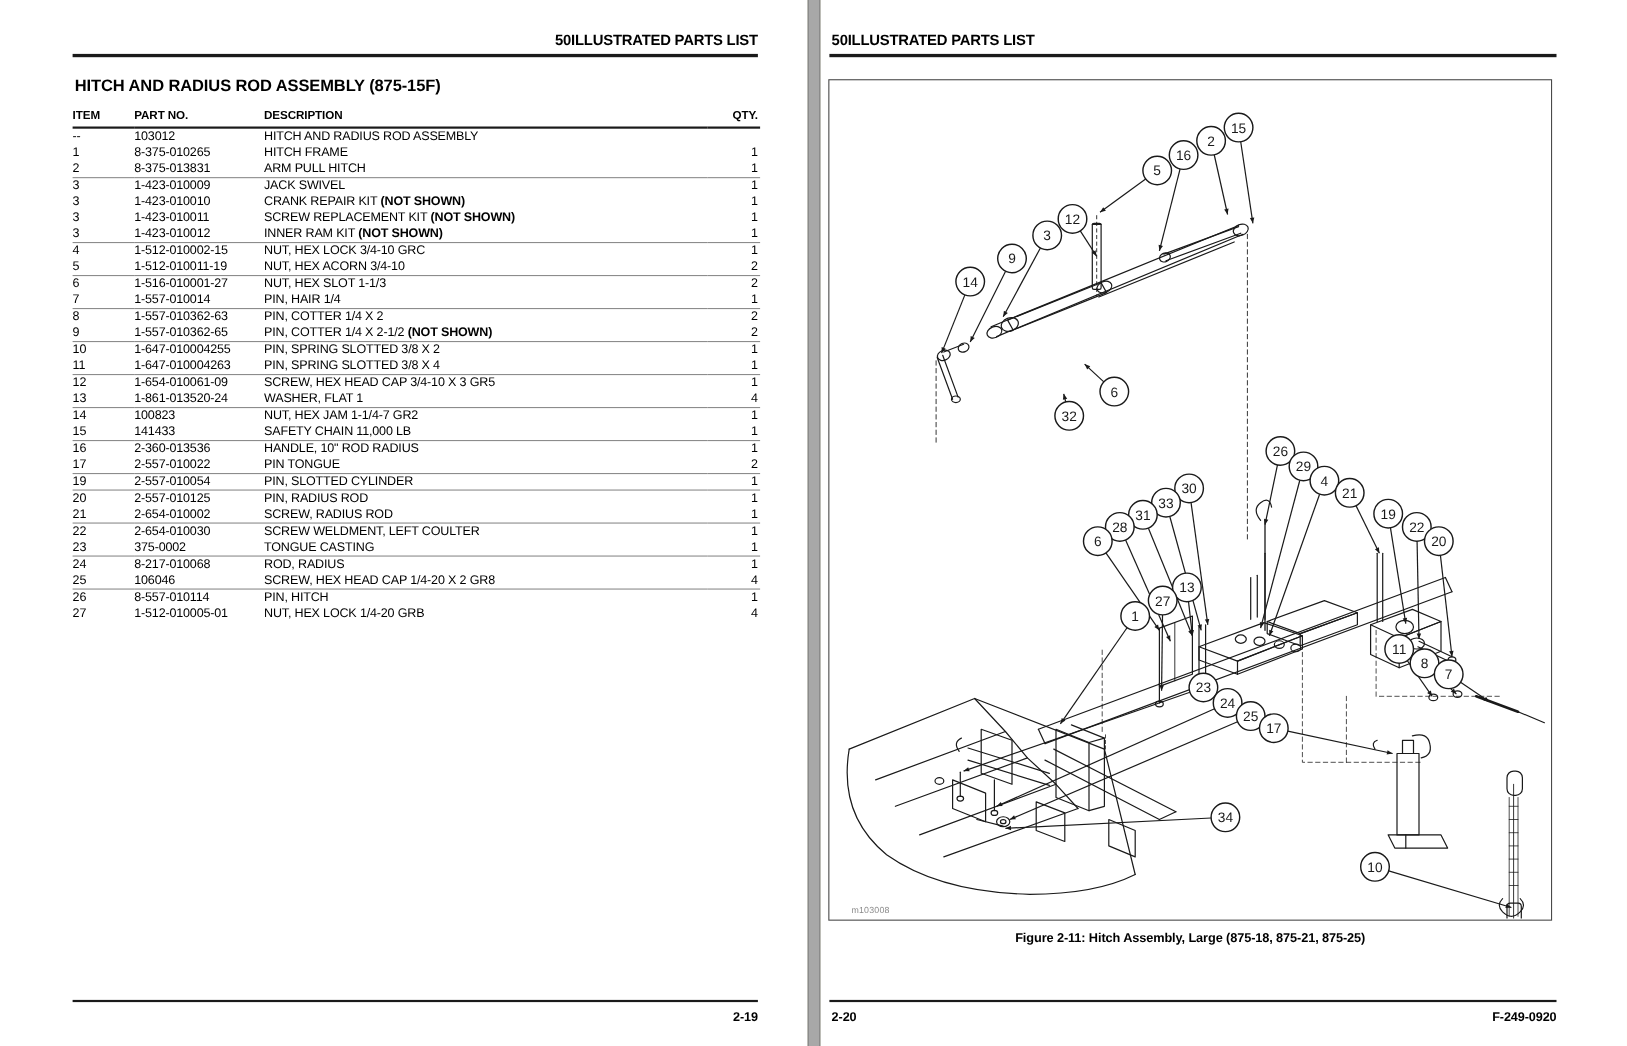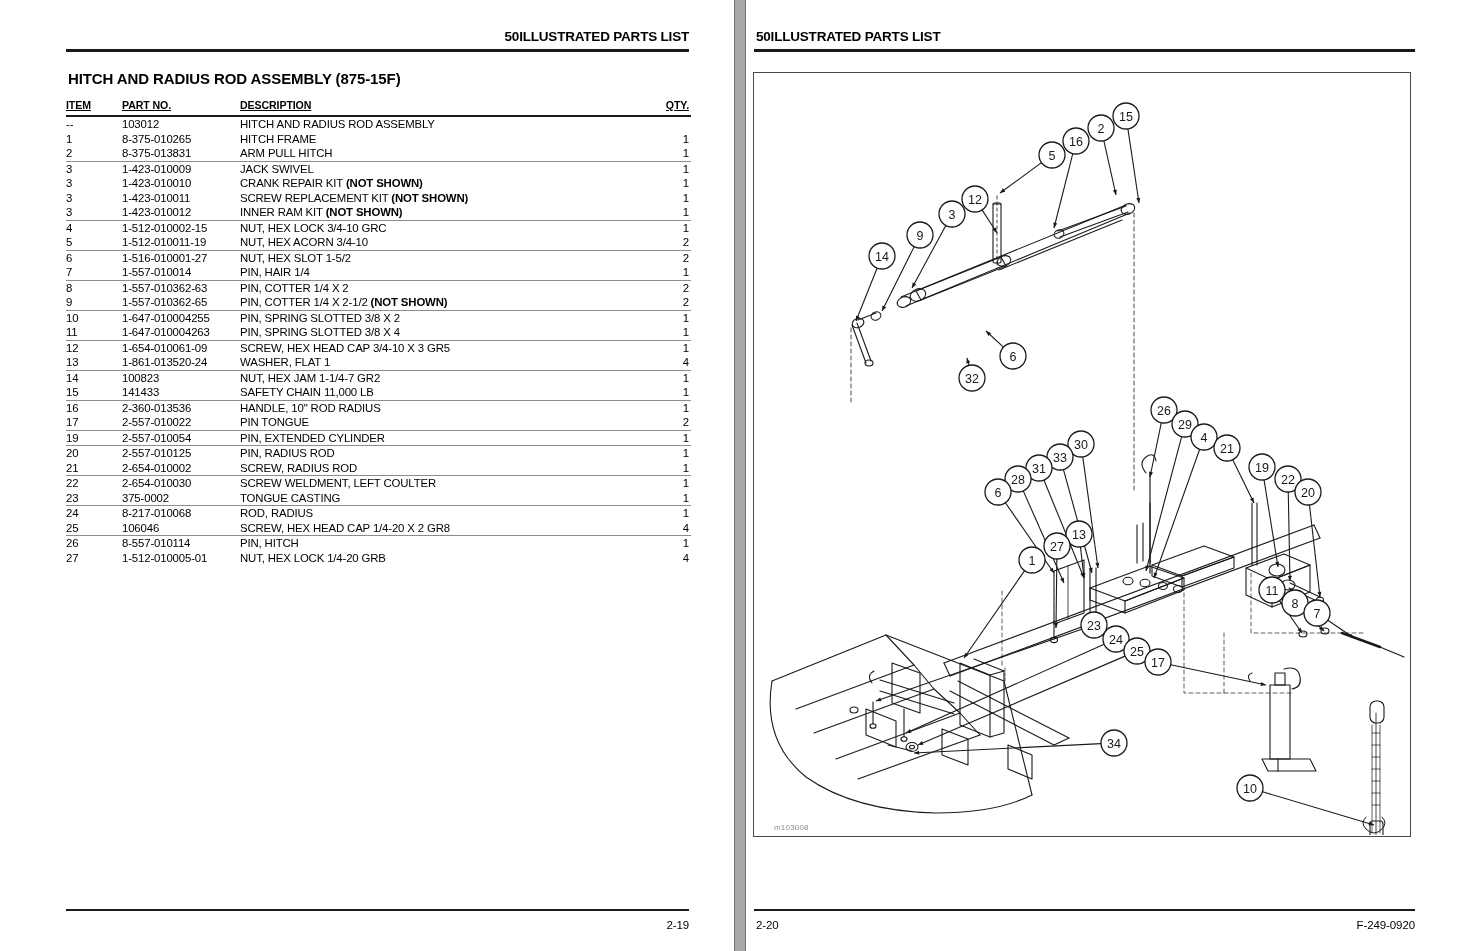--- a/index.html
+++ b/index.html
@@ -13,20 +13,21 @@
     font-family: "Liberation Sans", sans-serif;
     color: #000000;
     overflow: hidden;
     position: relative;
   }
   #spread {
     position: absolute;
     inset: 0;
     display: flex;
     background: #fef9c3;
+    justify-content: flex-end;
   }
   .page {
     position: relative;
     background: #ffffff;
     height: 951px;
     box-sizing: border-box;
   }
   .page-left  { width: 735px; }
   .gutter     { width: 10px; background: #a8a8a8; border-left:1px solid #6e6e6e; border-right:1px solid #6e6e6e; }
   .page-right { width: 734px; }
@@ -74,21 +75,20 @@
     border-collapse: collapse;
     font-size: 11.4px;
   }
   .parts-table th {
     font-size: 10.6px;
     font-weight: bold;
     text-align: left;
     padding: 0 0 4px 0;
     letter-spacing: -0.1px;
     vertical-align: bottom;
-    text-decoration: underline;
   }
   .parts-table thead tr { border-bottom: 2.2px solid #1a1a1a; }
   .parts-table td {
     padding: 1px 0 1.5px 0;
     vertical-align: bottom;
     letter-spacing: -0.15px;
     white-space: nowrap;
   }
   .col-item { width: 56px; }
   .col-part { width: 118px; }
@@ -105,21 +105,21 @@
     height: 2.2px;
     background: #1a1a1a;
     bottom: 40px;
   }
   .page-left  .footer-rule { left: 66px; right: 45px; }
   .page-right .footer-rule { left: 8px; right: 64px; }
   .footer-text {
     position: absolute;
     bottom: 20px;
     font-size: 11.5px;
-    font-weight: normal;
+    font-weight: bold;
     letter-spacing: -0.1px;
     margin-top: 12px;
   }
   .footer-left-num  { right: 45px; }
   .footer-right-num { left: 10px; }
   .footer-docnum    { right: 64px; }
 
   
   .figure-frame {
     position: absolute;
@@ -225,21 +225,21 @@
           </tr>
           <tr class="sep">
             <td class="col-item">5</td>
             <td class="col-part">1-512-010011-19</td>
             <td class="col-desc">NUT, HEX ACORN 3/4-10</td>
             <td class="col-qty">2</td>
           </tr>
           <tr>
             <td class="col-item">6</td>
             <td class="col-part">1-516-010001-27</td>
-            <td class="col-desc">NUT, HEX SLOT 1-5/2</td>
+            <td class="col-desc">NUT, HEX SLOT 1-1/3</td>
             <td class="col-qty">2</td>
           </tr>
           <tr class="sep">
             <td class="col-item">7</td>
             <td class="col-part">1-557-010014</td>
             <td class="col-desc">PIN, HAIR 1/4</td>
             <td class="col-qty">1</td>
           </tr>
           <tr>
             <td class="col-item">8</td>
@@ -297,21 +297,21 @@
           </tr>
           <tr class="sep">
             <td class="col-item">17</td>
             <td class="col-part">2-557-010022</td>
             <td class="col-desc">PIN TONGUE</td>
             <td class="col-qty">2</td>
           </tr>
           <tr class="sep">
             <td class="col-item">19</td>
             <td class="col-part">2-557-010054</td>
-            <td class="col-desc">PIN, EXTENDED CYLINDER</td>
+            <td class="col-desc">PIN, SLOTTED CYLINDER</td>
             <td class="col-qty">1</td>
           </tr>
           <tr>
             <td class="col-item">20</td>
             <td class="col-part">2-557-010125</td>
             <td class="col-desc">PIN, RADIUS ROD</td>
             <td class="col-qty">1</td>
           </tr>
           <tr class="sep">
             <td class="col-item">21</td>
@@ -732,19 +732,20 @@
             <g>
               <circle cx="496" cy="715" r="13" fill="#ffffff" stroke="#1a1a1a" stroke-width="1.3"></circle>
               <text x="496" y="719.5" text-anchor="middle" font-family="&quot;Liberation Sans&quot;, sans-serif" font-size="12.5" fill="#1a1a1a" stroke="none">10</text>
             </g>
           </g>
       </svg>
 
       <div class="drawing-id">m103008</div>
     </div>
 
+    <div class="figure-caption">Figure 2-11:  Hitch Assembly, Large (875-18, 875-21, 875-25)</div>
 
     <div class="footer-rule"></div>
     <div class="footer-text footer-right-num">2-20</div>
     <div class="footer-text footer-docnum">F-249-0920</div>
   </div>
 
 </div>
 
 </body></html>

